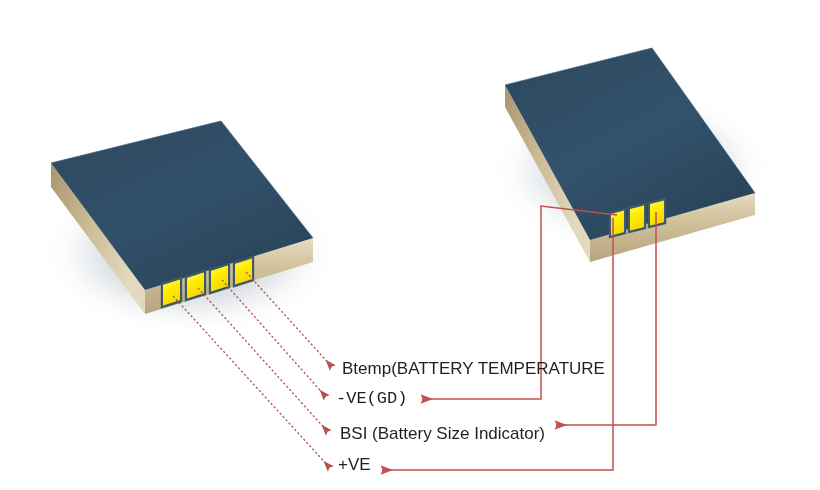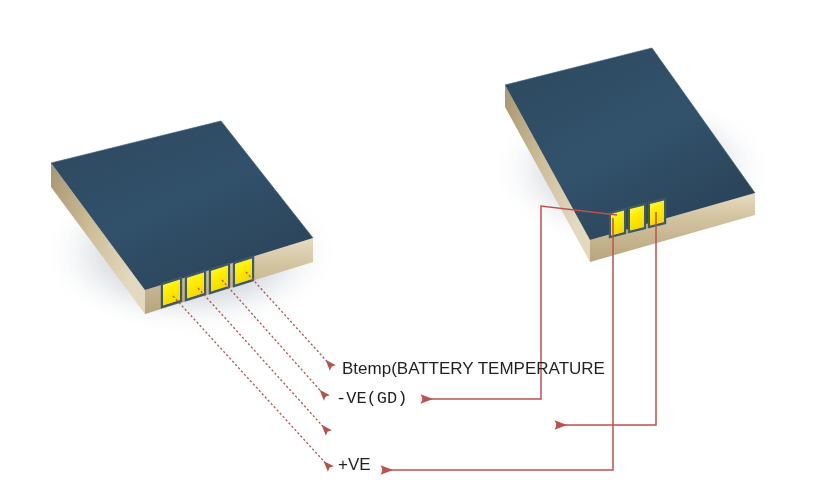--- a/index.html
+++ b/index.html
@@ -151,16 +151,17 @@
     <polyline points="656,212 656,425 556,425" marker-end="url(#arrowSolid)"></polyline>
 
     <polyline points="613,218 613,470 382,470" marker-end="url(#arrowSolid)"></polyline>
   </g>
 </svg>
 
 <div class="lbl" id="lbl-btemp">Btemp(BATTERY TEMPERATURE</div>
 
 <div class="lbl" id="lbl-ve">-VE(GD)</div>
 
+<div class="lbl" id="lbl-bsi">BSI (Battery Size Indicator)</div>
 
 <div class="lbl" id="lbl-pve">+VE</div>
 
 </div>
 
 </body></html>

